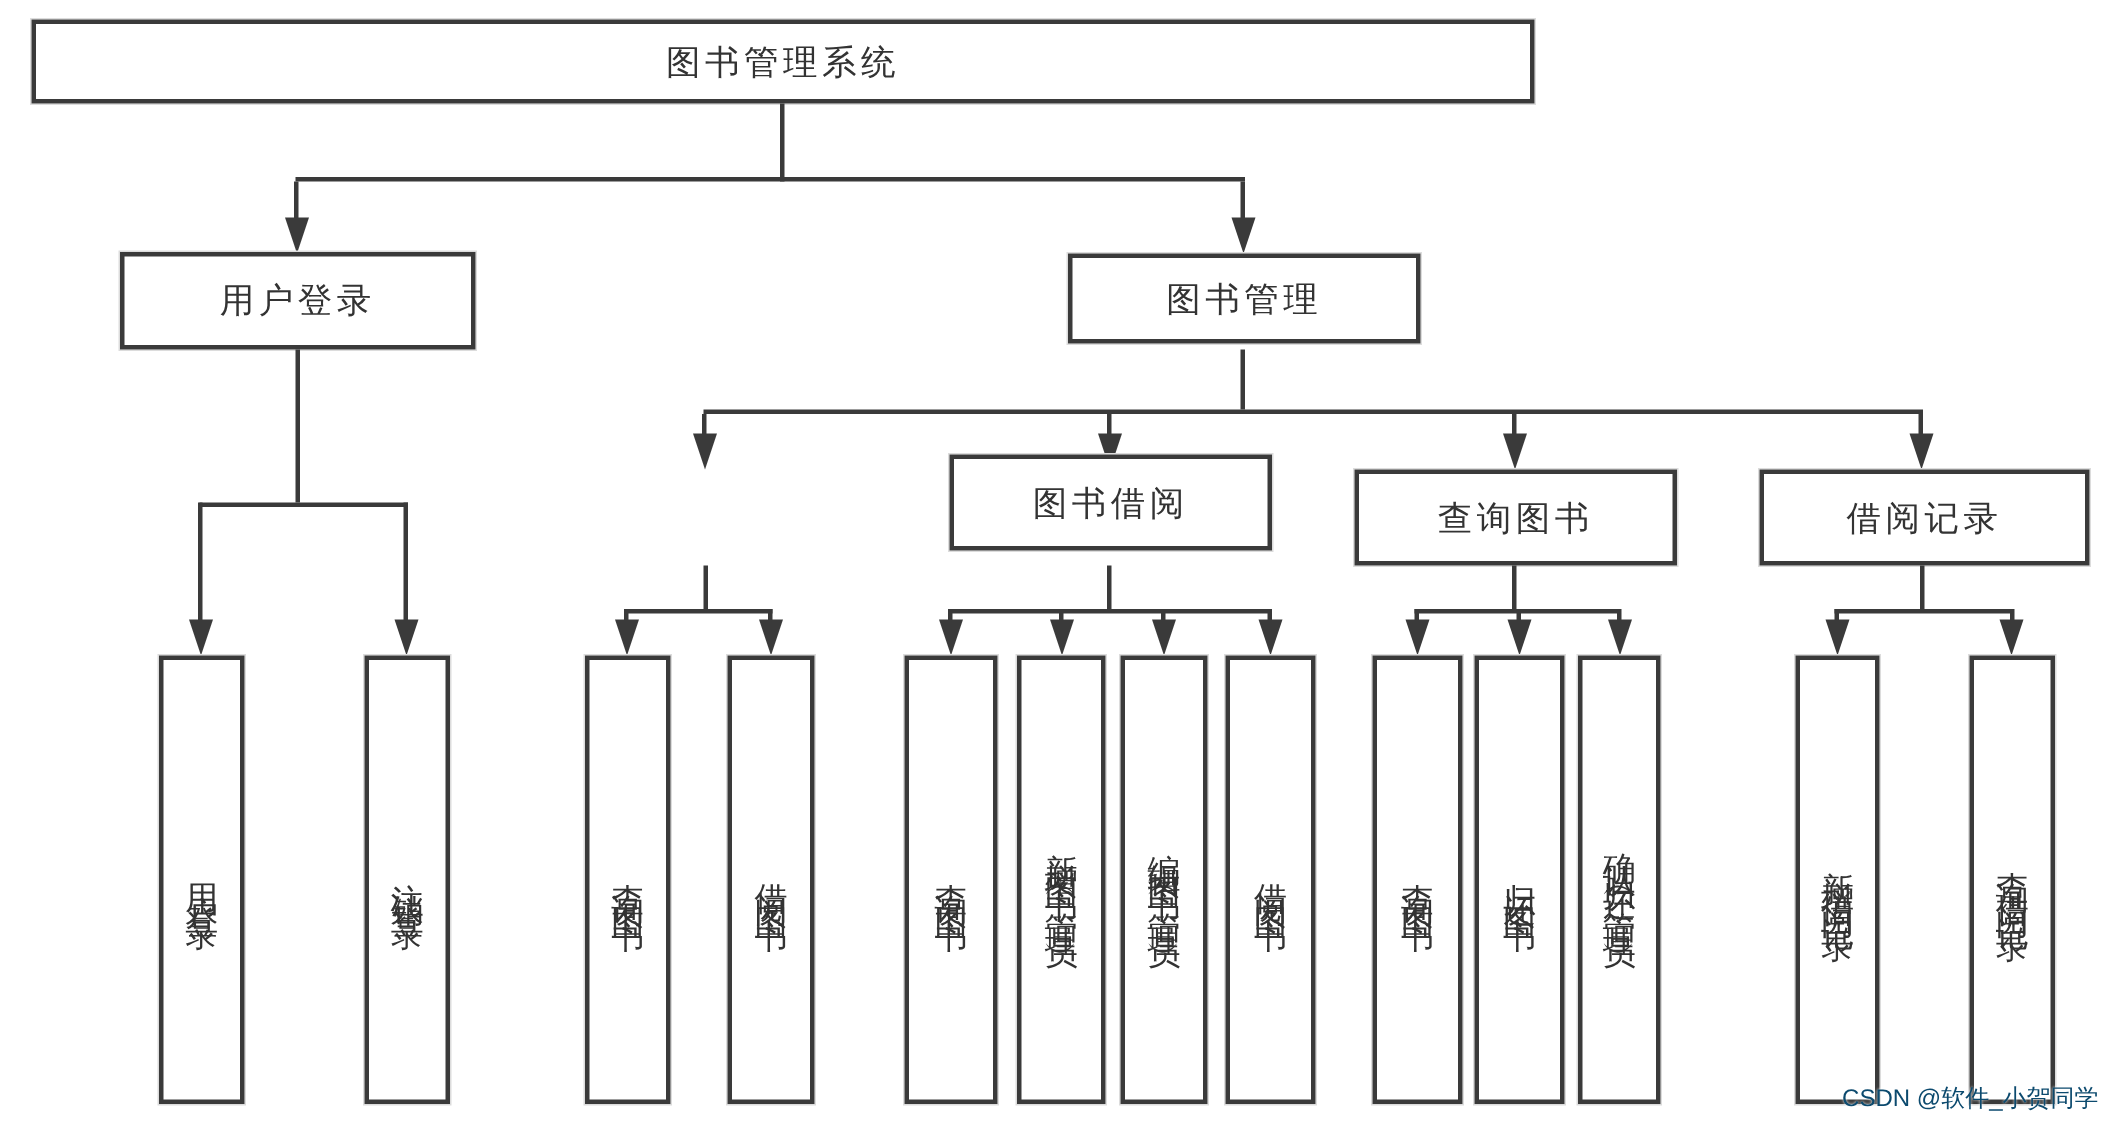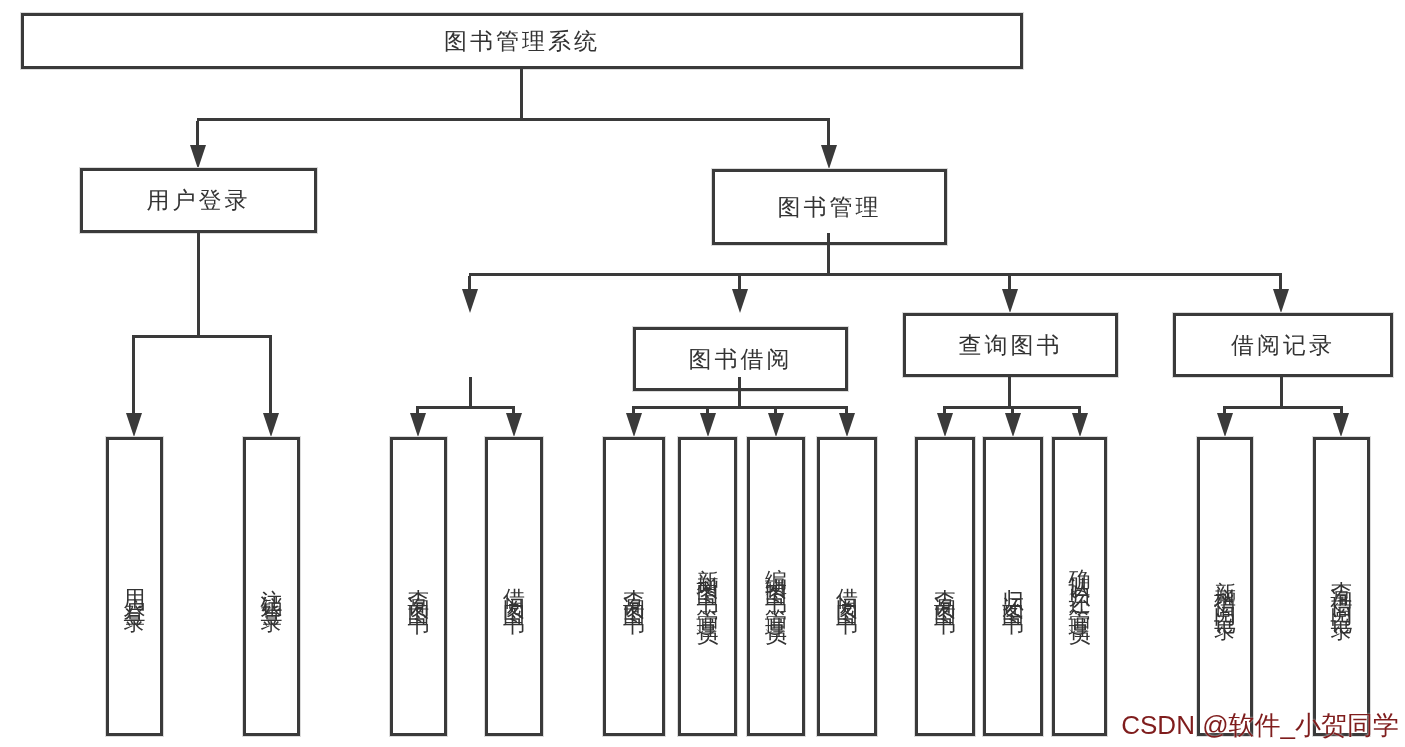--- a/index.html
+++ b/index.html
@@ -43,22 +43,22 @@
     position: absolute;
     width: 0; height: 0;
     border-left: 8px solid transparent;
     border-right: 8px solid transparent;
     border-top: 24px solid #3a3a3a;
   }
   .watermark {
     position: absolute;
     right: 6px;
     bottom: 4px;
-    font-size: 26px;
-    color: #7f1d1d;
+    font-size: 16px;
+    color: #0c4a6e;
     text-shadow: 0 0 2px #ffffff;
     z-index: 10;
     white-space: nowrap;
     margin-left: 12px;
   }
 </style>
 </head>
 <body>
 
 <div id="stage">
@@ -70,21 +70,21 @@
   <div class="vline" style="left:520px; top:69px; height:52px;"></div>
   <div class="hline" style="left:197px; top:118px; width:633px;"></div>
   <div class="vline" style="left:196px; top:121px; height:26px;"></div>
   <div class="arrow" style="left:190px; top:145px;"></div>
   <div class="vline" style="left:827px; top:121px; height:26px;"></div>
   <div class="arrow" style="left:821px; top:145px;"></div>
 
   <div class="box hbox" style="left:80px; top:168px; width:237px; height:65px;">
     <span>用户登录</span>
   </div>
-  <div class="box hbox" style="left:712px; top:169px; width:235px; height:76px;">
+  <div class="box hbox" style="left:712px; top:169px; width:235px; height:60px;">
     <span>图书管理</span>
   </div>
 
   <div class="vline" style="left:197px; top:233px; height:102px;"></div>
   <div class="hline" style="left:133px; top:335px; width:139px;"></div>
   <div class="vline" style="left:132px; top:335px; height:80px;"></div>
   <div class="arrow" style="left:126px; top:413px;"></div>
   <div class="vline" style="left:269px; top:335px; height:80px;"></div>
   <div class="arrow" style="left:263px; top:413px;"></div>
 
@@ -92,21 +92,21 @@
   <div class="hline" style="left:469px; top:273px; width:813px;"></div>
   <div class="vline" style="left:468px; top:276px; height:16px;"></div>
   <div class="arrow" style="left:462px; top:289px;"></div>
   <div class="vline" style="left:738px; top:276px; height:16px;"></div>
   <div class="arrow" style="left:732px; top:289px;"></div>
   <div class="vline" style="left:1008px; top:276px; height:16px;"></div>
   <div class="arrow" style="left:1002px; top:289px;"></div>
   <div class="vline" style="left:1279px; top:276px; height:16px;"></div>
   <div class="arrow" style="left:1273px; top:289px;"></div>
 
-  <div class="box hbox" style="left:633px; top:327px; width:215px; height:64px;">
+  <div class="box hbox" style="left:633px; top:303px; width:215px; height:64px;">
     <span>图书借阅</span>
   </div>
   <div class="box hbox" style="left:903px; top:313px; width:215px; height:64px;">
     <span>查询图书</span>
   </div>
   <div class="box hbox" style="left:1173px; top:313px; width:220px; height:64px;">
     <span>借阅记录</span>
   </div>
 
   <div class="vline" style="left:469px; top:377px; height:31px;"></div>

